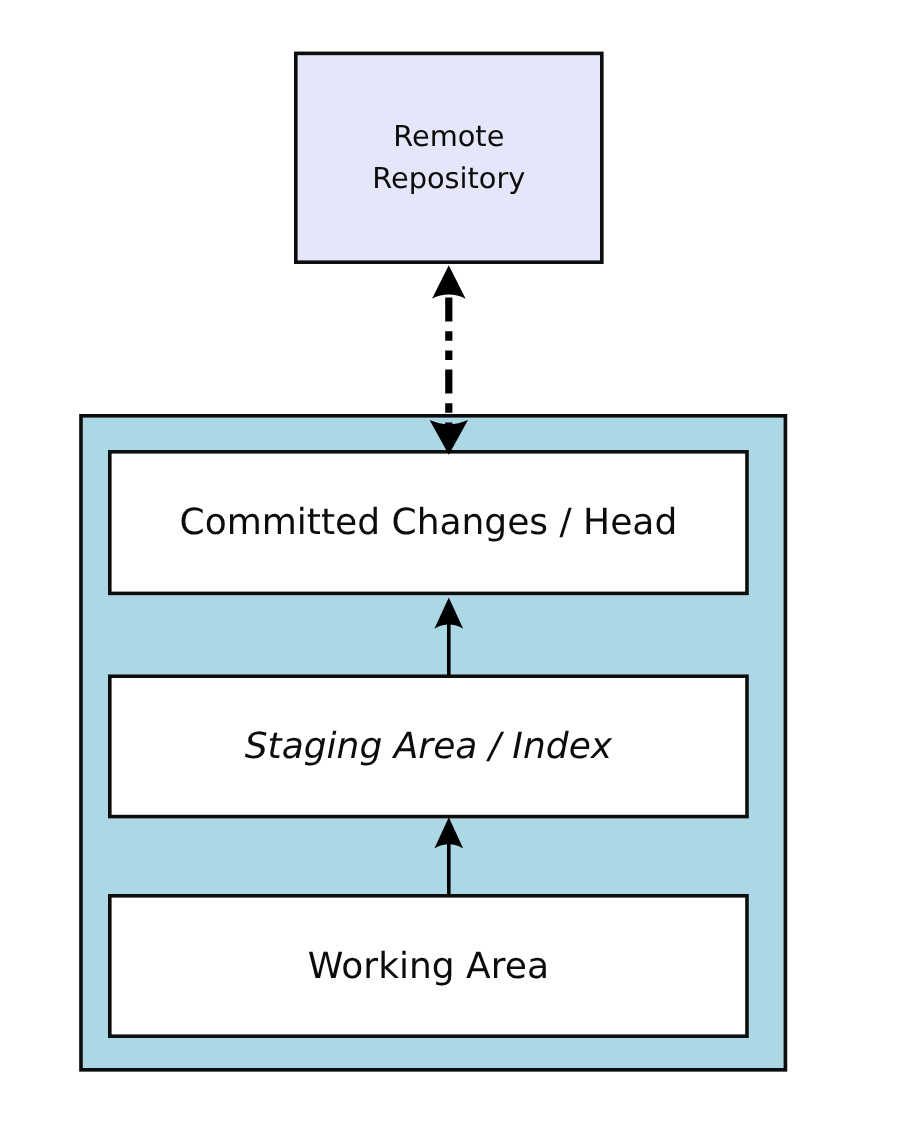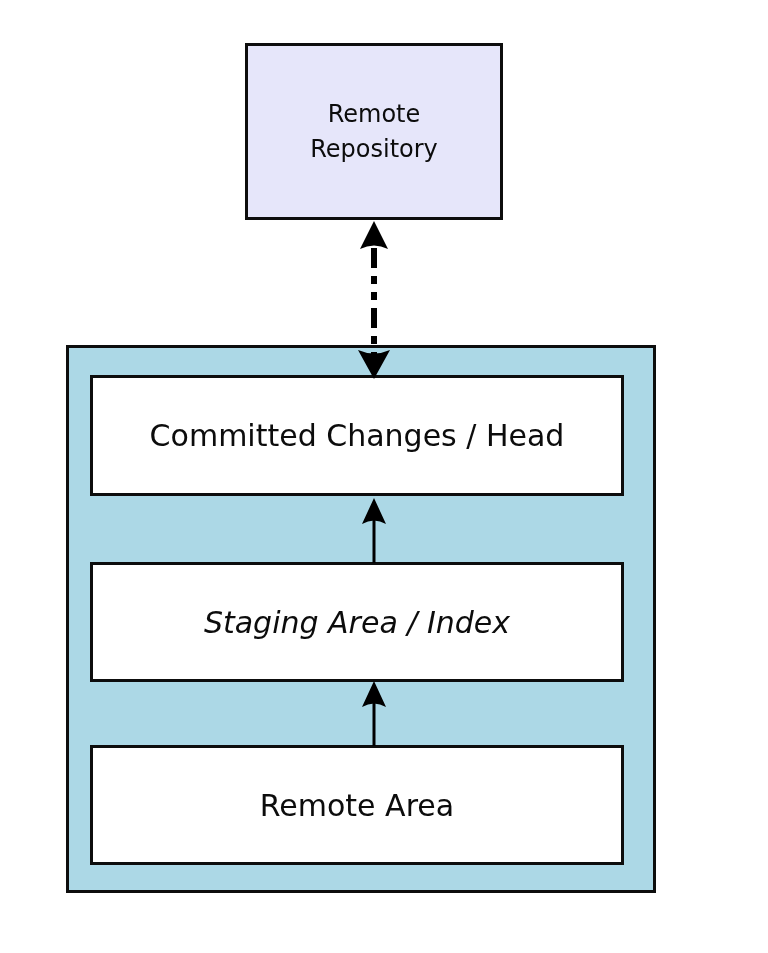--- a/index.html
+++ b/index.html
@@ -80,21 +80,21 @@
   </div>
 
   <div class="local-container">
     <div class="stage-box committed">
       <span>Committed Changes / Head</span>
     </div>
     <div class="stage-box staging">
       <span>Staging Area / Index</span>
     </div>
     <div class="stage-box working">
-      <span>Remote Area</span>
+      <span>Working Area</span>
     </div>
   </div>
 
   <svg class="arrow-svg arrow-sync" width="44" height="160" viewBox="0 0 44 160" aria-hidden="true">
     <path d="M22,1 L8,29 Q22,22 36,29 Z" fill="#000000"></path>
     <line x1="22" y1="28" x2="22" y2="134" stroke="#000000" stroke-width="6" stroke-dasharray="20 8 8 8 8 8"></line>
     <path d="M22,159 L6,130 Q22,137 38,130 Z" fill="#000000"></path>
   </svg>
 
   <svg class="arrow-svg arrow-commit" width="32" height="65" viewBox="0 0 32 65" aria-hidden="true">

